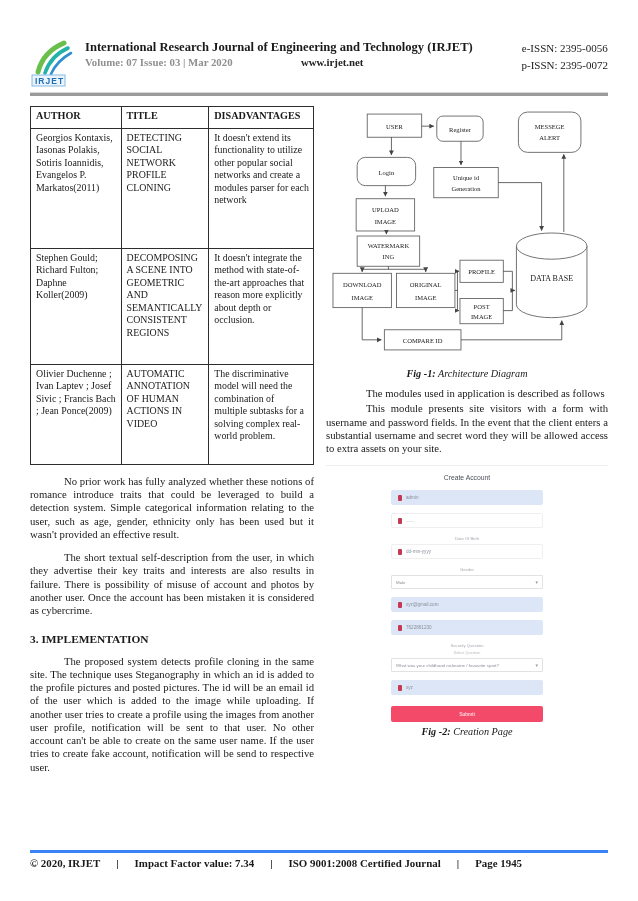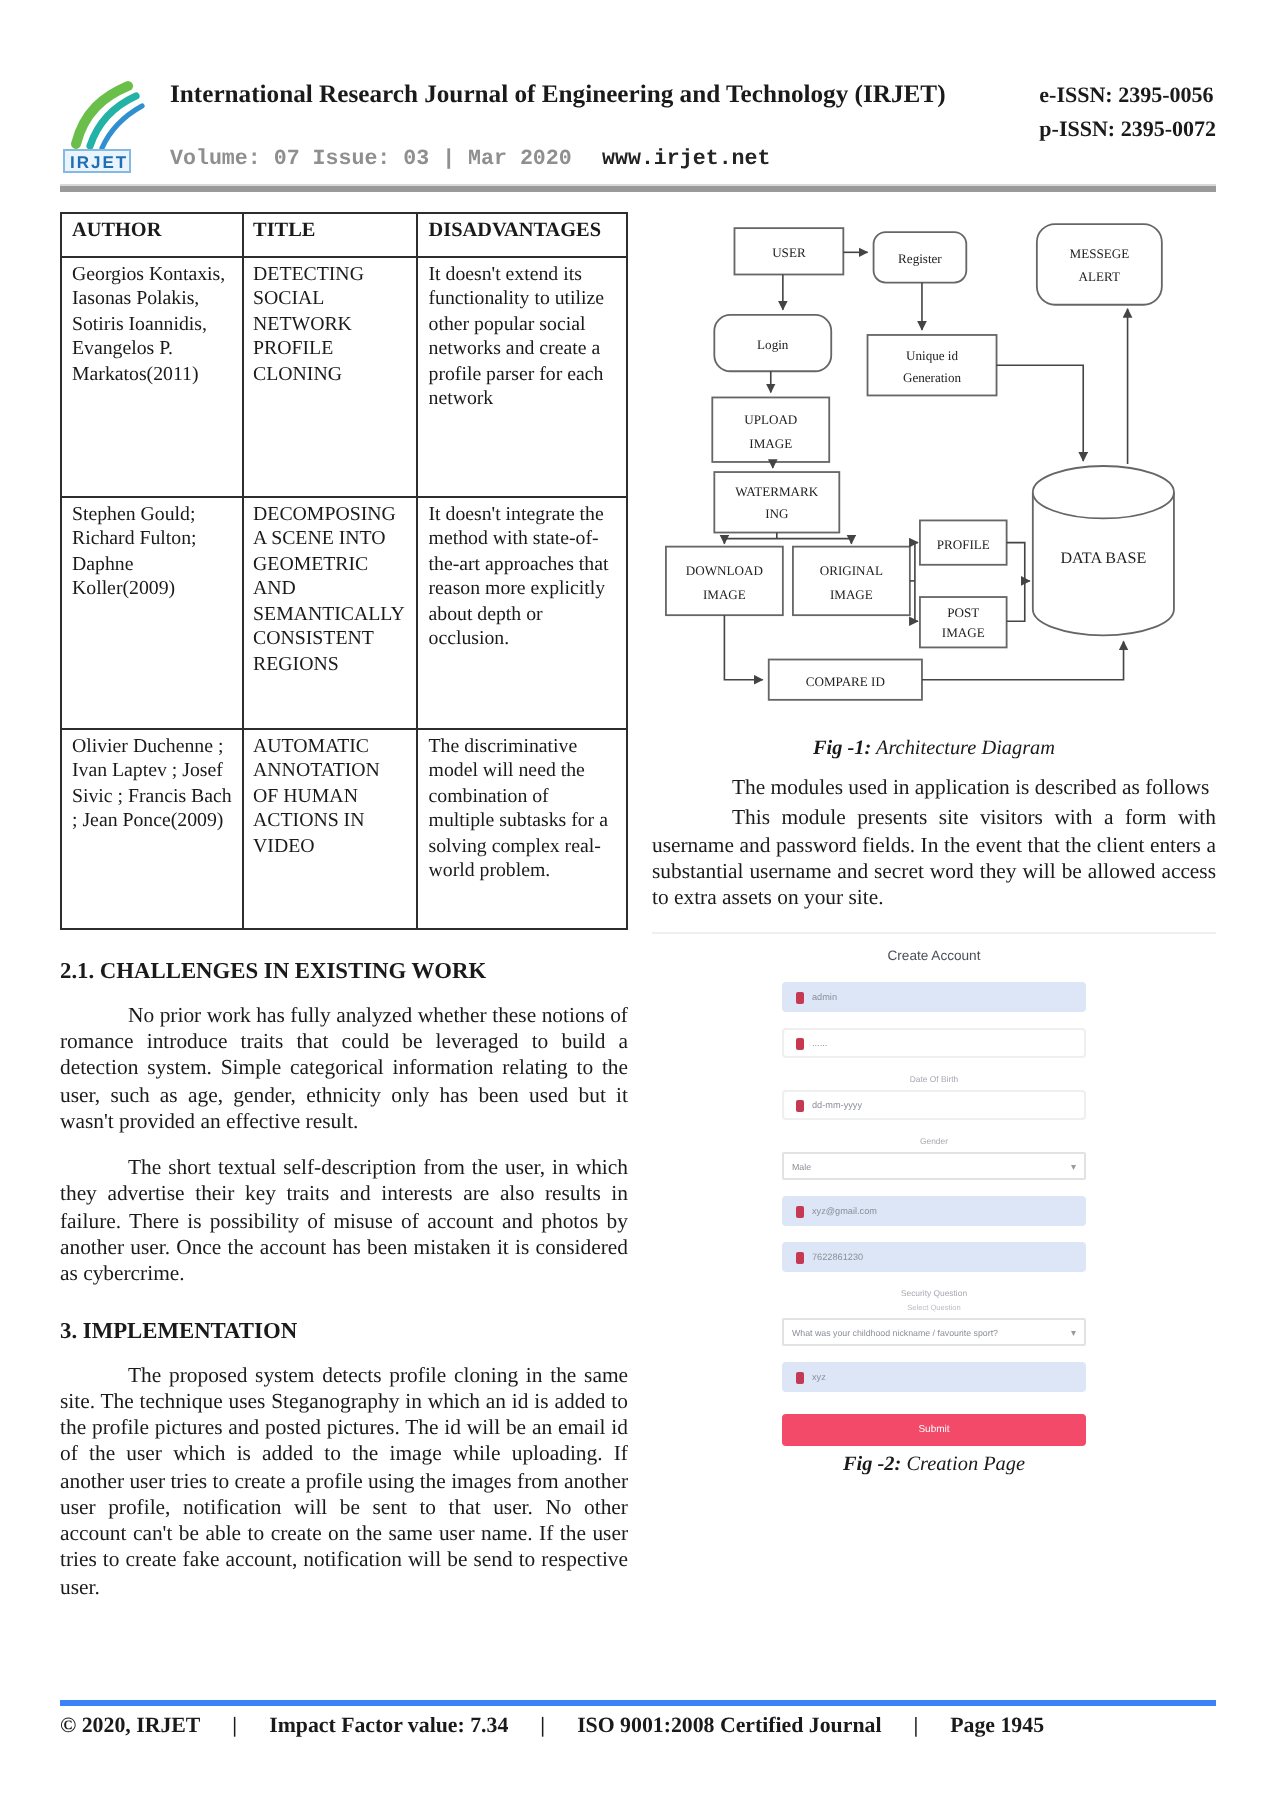--- a/index.html
+++ b/index.html
@@ -3,23 +3,23 @@
 <meta charset="utf-8">
 <style>
   html,body{margin:0;padding:0;background:#ffffff;}
   .page{position:relative;width:638px;height:901px;background:#fff;overflow:hidden;
         font-family:"Liberation Serif", serif;color:#1a1a1a;}
   
   .header{position:absolute;top:40px;left:30px;right:30px;display:flex;gap:9px;align-items:flex-start;}
   .logo{width:46px;height:48px;flex:0 0 46px;}
   .head-center{flex:1;min-width:0;}
   .journal-title{font-weight:bold;font-size:12.6px;line-height:1.15;white-space:nowrap;}
-  .subline{position:relative;margin-top:20px;font-weight:bold;font-size:10.8px;color:#8f8f8f;font-family:Liberation Mono, monospace;}
+  .subline{position:relative;margin-top:2px;font-weight:bold;font-size:10.8px;color:#8f8f8f;}
   .website{position:absolute;left:216px;top:0;color:#232323;}
-  .issn-block{flex:0 0 auto;text-align:left;font-weight:bold;font-size:11px;line-height:1.55;white-space:nowrap;}
+  .issn-block{flex:0 0 auto;text-align:center;font-weight:normal;font-size:11px;line-height:1.55;white-space:nowrap;}
   .head-rule{position:absolute;top:92px;left:30px;right:30px;height:0;
              border-top:1px solid #d8d8d8;border-bottom:3px solid #9a9a9a;}
   
   .main{position:absolute;top:106px;left:30px;right:30px;display:flex;gap:12px;}
   .col-left{width:284px;flex:0 0 284px;}
   .col-right{width:282px;flex:0 0 282px;}
   
   table.lit{border-collapse:collapse;width:100%;font-size:9.9px;line-height:1.26;}
   table.lit th,table.lit td{border:1px solid #2d2d2d;padding:3px 4px 5px 5px;vertical-align:top;text-align:left;}
   table.lit th{font-size:10.2px;}
@@ -89,36 +89,35 @@
       <table class="lit">
         <tbody>
             <tr>
           <th style="width:32%">AUTHOR</th>
           <th style="width:31%">TITLE</th>
           <th style="width:37%">DISADVANTAGES</th>
         </tr>
         <tr class="r1">
           <td>Georgios Kontaxis, Iasonas Polakis, Sotiris Ioannidis, Evangelos P. Markatos(2011)</td>
           <td>DETECTING SOCIAL NETWORK PROFILE CLONING</td>
-          <td>It doesn't extend its functionality to utilize other popular social networks and create a profile parser for each network</td>
+          <td>It doesn't extend its functionality to utilize other popular social networks and create a modules parser for each network</td>
         </tr>
         <tr class="r2">
           <td>Stephen Gould; Richard Fulton; Daphne Koller(2009)</td>
           <td>DECOMPOSING A SCENE INTO GEOMETRIC AND SEMANTICALLY CONSISTENT REGIONS</td>
           <td>It doesn't integrate the method with state-of-the-art approaches that reason more explicitly about depth or occlusion.</td>
         </tr>
         <tr class="r3">
           <td>Olivier Duchenne ; Ivan Laptev ; Josef Sivic ; Francis Bach ; Jean Ponce(2009)</td>
           <td>AUTOMATIC ANNOTATION OF HUMAN ACTIONS IN VIDEO</td>
           <td>The discriminative model will need the combination of multiple subtasks for a solving complex real-world problem.</td>
         </tr>
       </tbody>
         </table>
 
-      <div class="h-sec">2.1. CHALLENGES IN EXISTING WORK</div>
       <p class="body">No prior work has fully analyzed whether these notions of romance introduce traits that could be leveraged to build a detection system. Simple categorical information relating to the user, such as age, gender, ethnicity only has been used but it wasn't provided an effective result.</p>
       <p class="body">The short textual self-description from the user, in which they advertise their key traits and interests are also results in failure. There is possibility of misuse of account and photos by another user. Once the account has been mistaken it is considered as cybercrime.</p>
 
       <div class="h-sec">3. IMPLEMENTATION</div>
       <p class="body">The proposed system detects profile cloning in the same site. The technique uses Steganography in which an id is added to the profile pictures and posted pictures. The id will be an email id of the user which is added to the image while uploading. If another user tries to create a profile using the images from another user profile, notification will be sent to that user. No other account can't be able to create on the same user name. If the user tries to create fake account, notification will be send to respective user.</p>
     </div>
 
     <div class="col-right">
 
       

